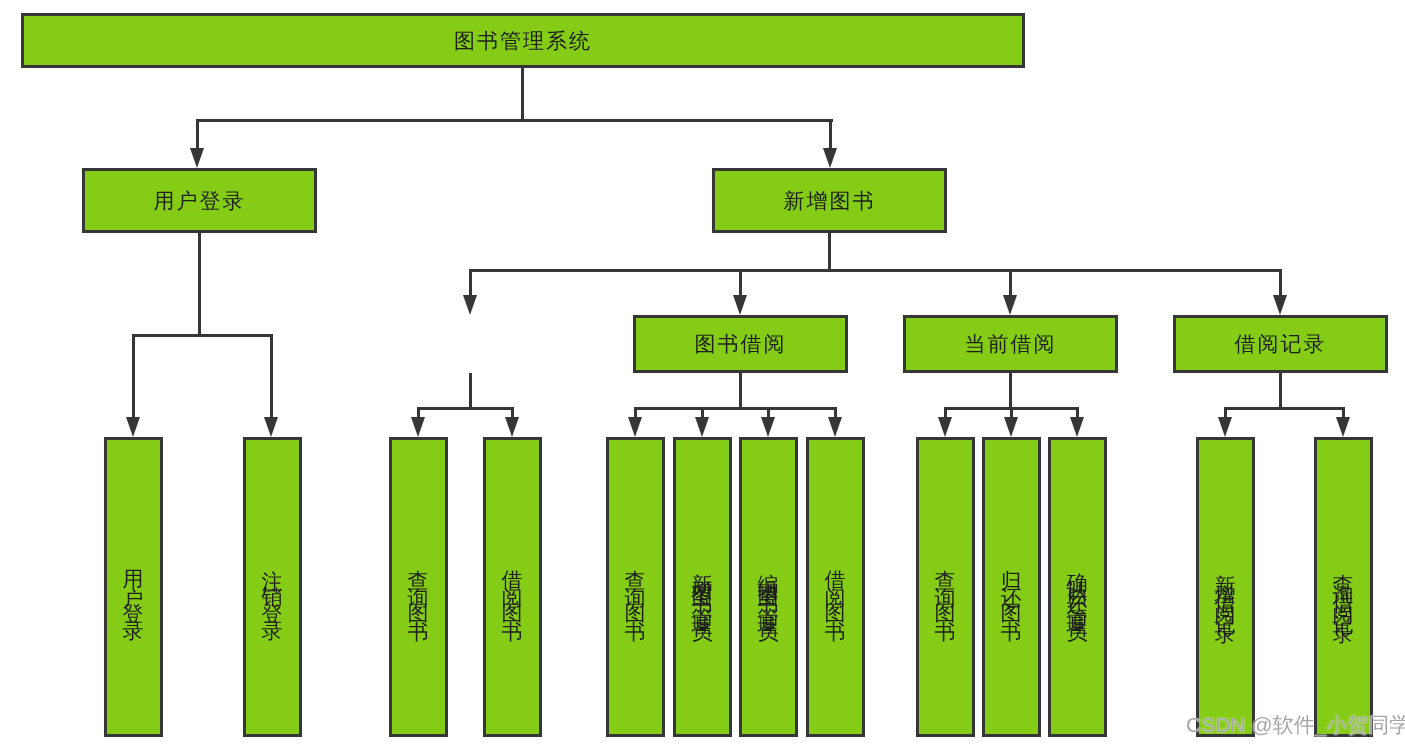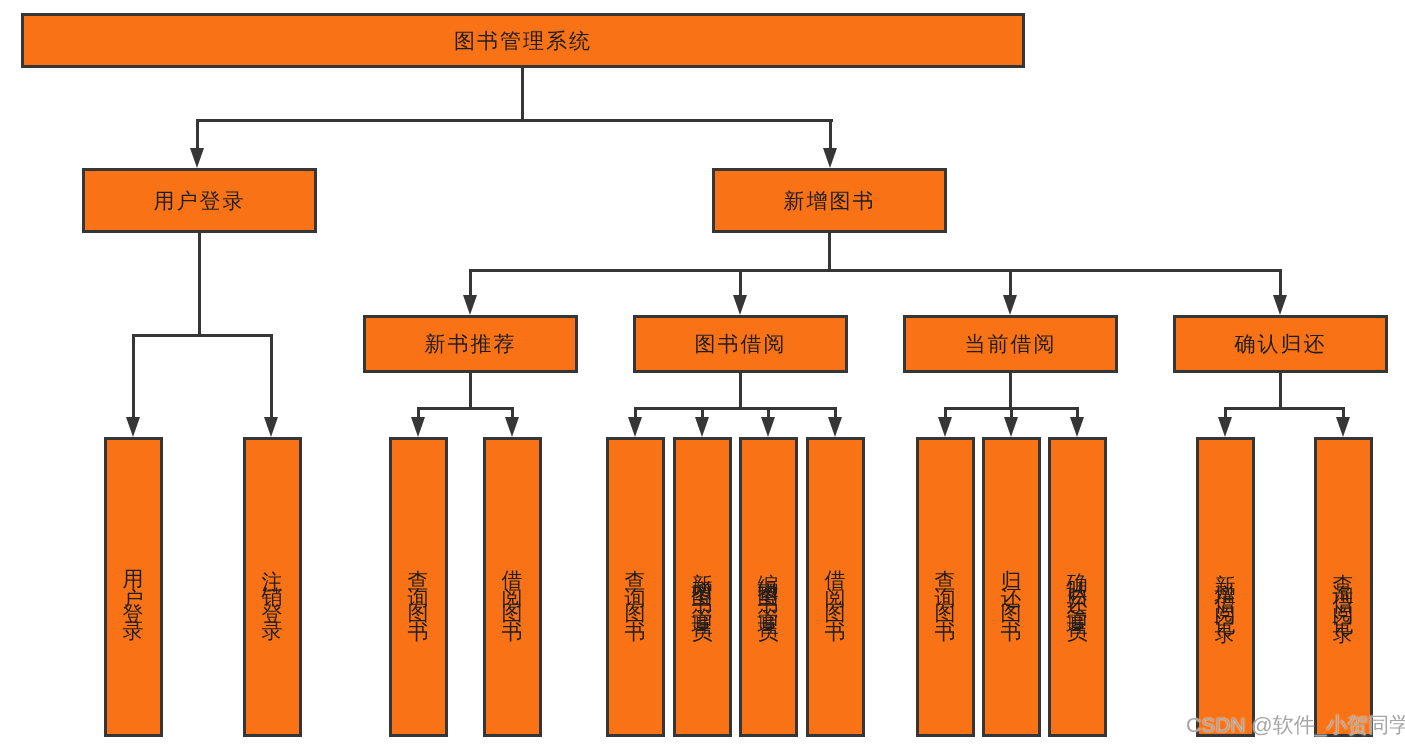--- a/index.html
+++ b/index.html
@@ -5,21 +5,21 @@
   :root{
     --line:#363636; --text:#1e1e1e; --bg:#ffffff; --watermark:#a6a6a6;
   }
   html,body{margin:0;padding:0;background:var(--bg);}
   .canvas{
     position:relative;width:1405px;height:747px;background:var(--bg);
     font-family:"Liberation Sans","DejaVu Sans",sans-serif;overflow:hidden;
   }
   .box{
     position:absolute;box-sizing:border-box;border:3px solid var(--line);
-    background:#f97316;display:flex;align-items:center;justify-content:center;
+    background:#84cc16;display:flex;align-items:center;justify-content:center;
     color:var(--text);
   }
   .box.h{font-size:21px;letter-spacing:2px;white-space:nowrap;}
   .box.l2{top:168px;width:235px;height:65px;}
   .box.l3{top:315px;width:215px;height:58px;}
   .box.v{
     top:437px;width:59px;height:300px;
     writing-mode:vertical-rl;text-orientation:mixed;
     font-size:21px;line-height:1;
   }
@@ -68,24 +68,23 @@
   <div class="ln hz" style="left:469px;top:269px;width:813px"></div>
   <div class="ln vt" style="left:469px;top:269px;height:28px"></div>
   <div class="ar" style="left:463px;top:295px"></div>
   <div class="ln vt" style="left:739px;top:269px;height:28px"></div>
   <div class="ar" style="left:733px;top:295px"></div>
   <div class="ln vt" style="left:1009px;top:269px;height:28px"></div>
   <div class="ar" style="left:1003px;top:295px"></div>
   <div class="ln vt" style="left:1279px;top:269px;height:28px"></div>
   <div class="ar" style="left:1273px;top:295px"></div>
 
-  <div class="box h l3" style="left:363px">新书推荐</div>
   <div class="box h l3" style="left:633px">图书借阅</div>
   <div class="box h l3" style="left:903px">当前借阅</div>
-  <div class="box h l3" style="left:1173px">确认归还</div>
+  <div class="box h l3" style="left:1173px">借阅记录</div>
 
   <div class="ln vt" style="left:469px;top:373px;height:37px"></div>
   <div class="ln hz" style="left:417px;top:407px;width:97px"></div>
   <div class="ln vt" style="left:417px;top:407px;height:12px"></div>
   <div class="ar" style="left:411px;top:417px"></div>
   <div class="ln vt" style="left:511px;top:407px;height:12px"></div>
   <div class="ar" style="left:505px;top:417px"></div>
 
   <div class="ln vt" style="left:739px;top:373px;height:37px"></div>
   <div class="ln hz" style="left:634px;top:407px;width:203px"></div>

